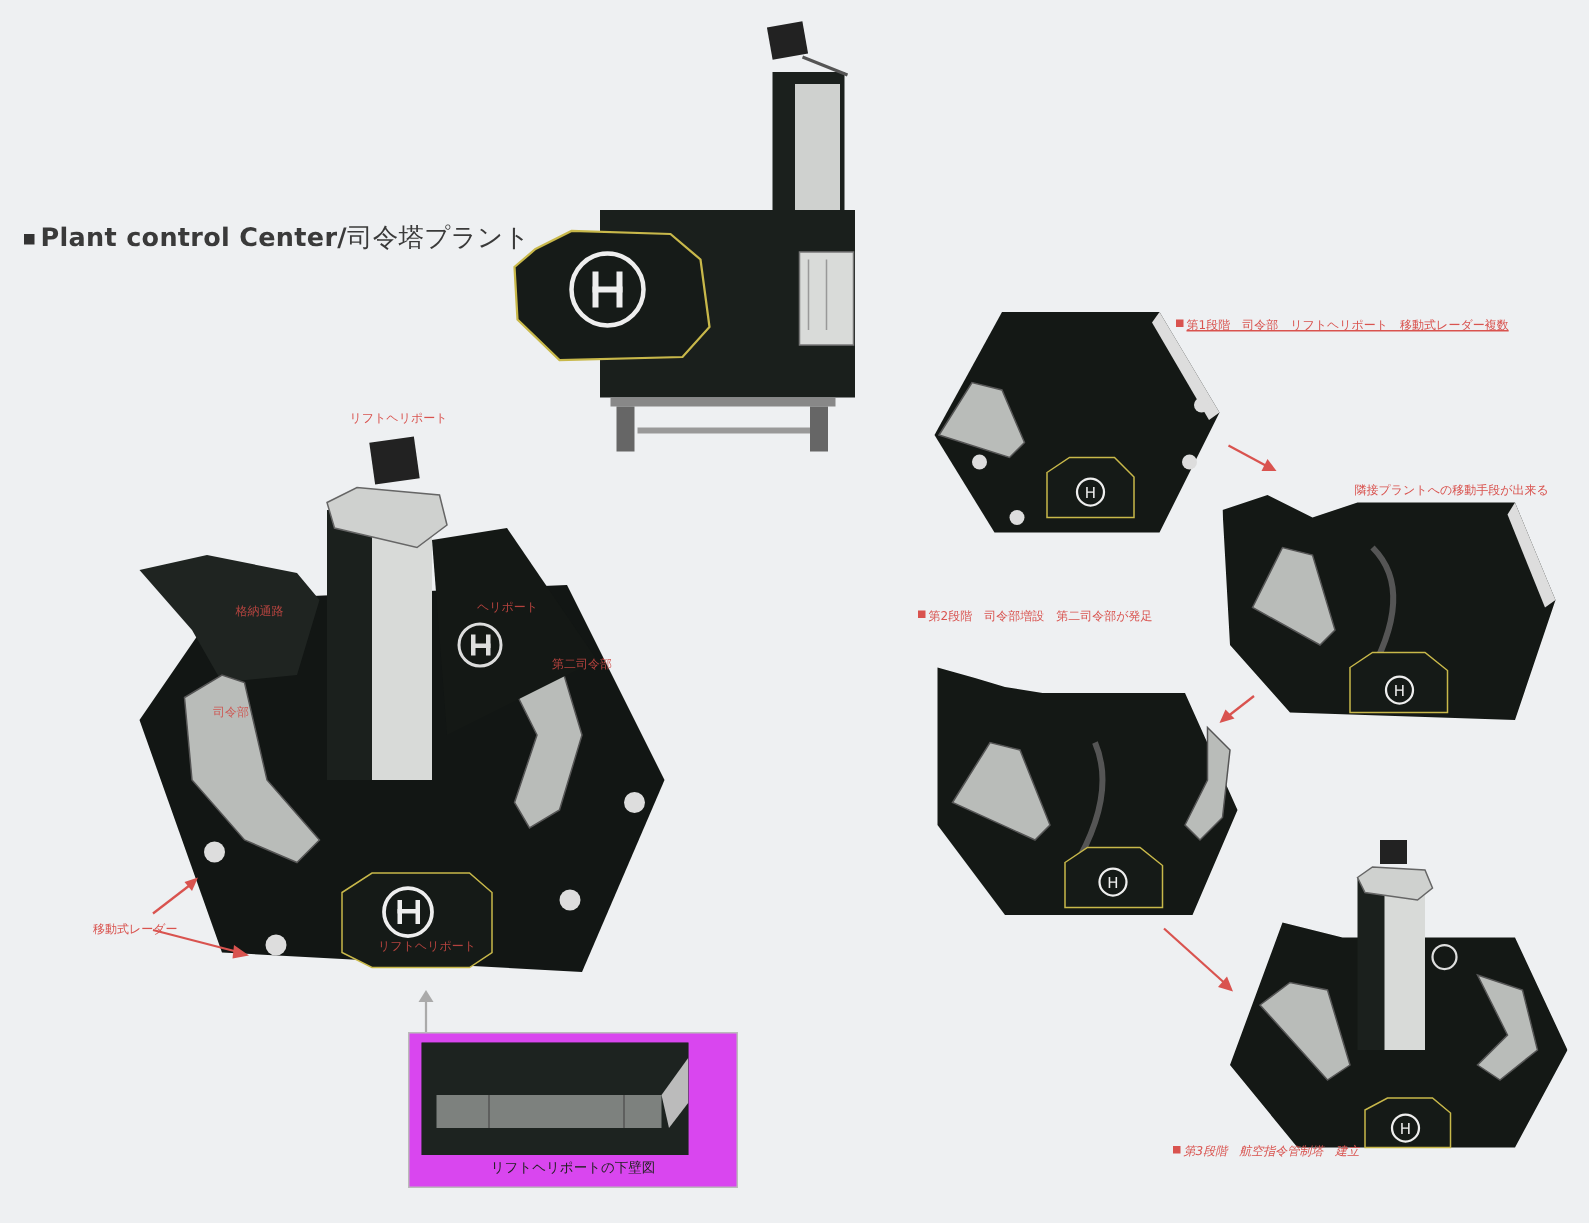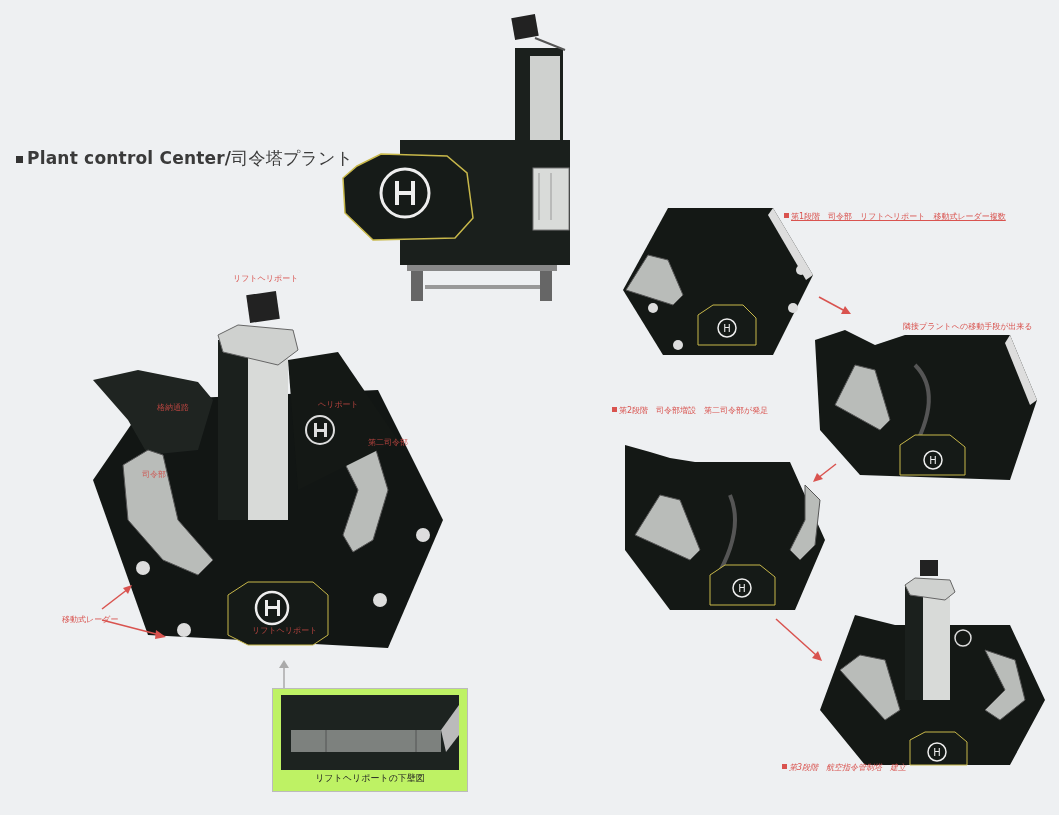--- a/index.html
+++ b/index.html
@@ -15,21 +15,21 @@
   }
   .page-title .sq { display: inline-block; width: 7px; height: 7px; background: #333; margin-right: 4px; vertical-align: 1px; }
   .page-title .jp { font-weight: normal; }
   .red-label { color: #d9534f; font-size: 8px; white-space: nowrap; }
   .red-label .sq { display: inline-block; width: 5px; height: 5px; background: #d9534f; margin-right: 2px; vertical-align: 1px; }
   .in-label { color: #d04a45; font-size: 8px; white-space: nowrap; opacity: 0.85; }
   .model { position: absolute; }
   .model svg { display: block; }
   .inset {
     left: 272px; top: 688px; width: 194px; height: 102px;
-    background: #bef264; border: 1px solid #bbb;
+    background: #d946ef; border: 1px solid #bbb; padding-left: 24px;
   }
   .inset-img { position: absolute; left: 8px; top: 6px; width: 178px; height: 75px; background: #1d2320; overflow: hidden; }
   .inset-caption { position: absolute; left: 0; right: 0; bottom: 6px; text-align: center; font-size: 9px; color: #222; }
 </style>
 </head>
 <body>
 
 <div class="abs page-title">
   <span class="sq"></span><span>Plant control Center</span><span>/</span><span class="jp">司令塔プラント</span>
 </div>

